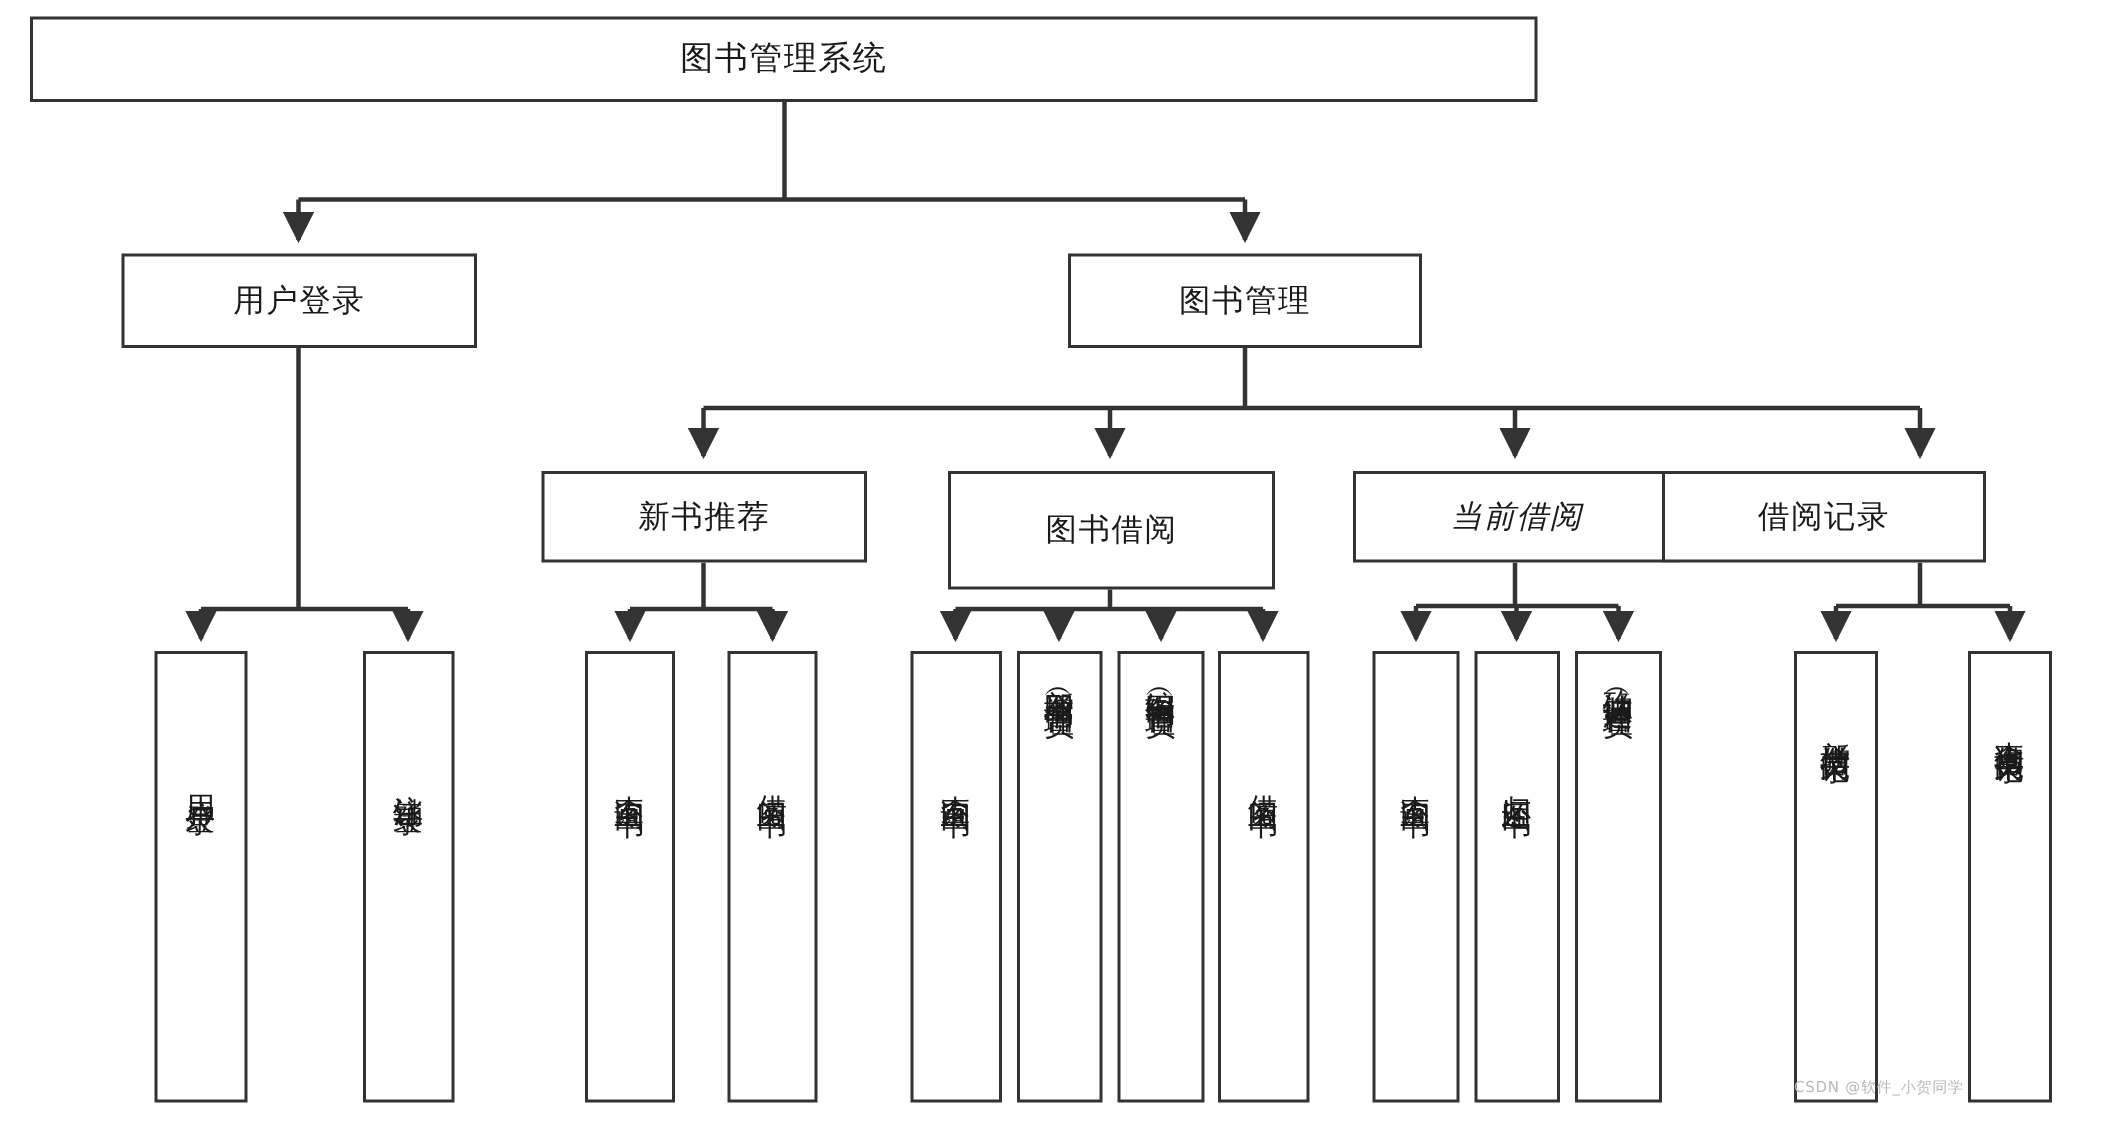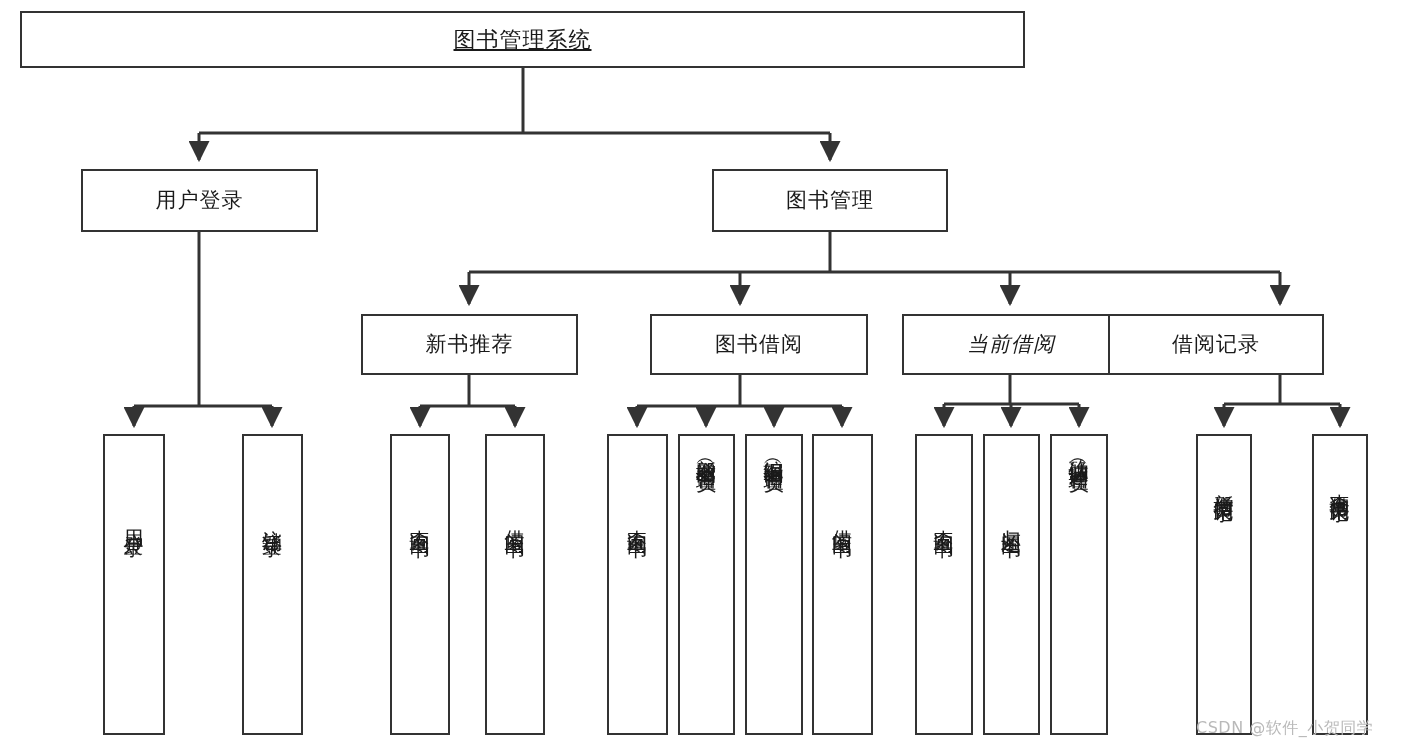--- a/index.html
+++ b/index.html
@@ -52,21 +52,21 @@
     writing-mode: vertical-rl;
     text-orientation: upright;
     font-size: 20px;
     letter-spacing: 3px;
     line-height: 1;
     white-space: nowrap;
   }
   .node.leaf.tall .label { letter-spacing: 2px; }
   .watermark {
     position: absolute;
-    font-size: 16px;
+    font-size: 10px;
     color: #b9b9b9;
     white-space: nowrap;
     letter-spacing: 0.5px;
   }
 </style>
 </head>
 <body>
 
 <div id="canvas">
 
@@ -113,35 +113,35 @@
       <path d="M 1011 404 L 1011 426" marker-end="url(#arrow)"></path>
       <path d="M 1079 404 L 1079 426" marker-end="url(#arrow)"></path>
 
       <path d="M 1280 375 L 1280 404"></path>
       <path d="M 1224 404 L 1340 404"></path>
       <path d="M 1224 404 L 1224 426" marker-end="url(#arrow)"></path>
       <path d="M 1340 404 L 1340 426" marker-end="url(#arrow)"></path>
     </g>
   </svg>
 
-  <div class="node root" style="left:20px; top:11px; width:1005px; height:57px;text-decoration:underline;">
+  <div class="node root" style="left:20px; top:11px; width:1005px; height:57px;">
     <span class="label">图书管理系统</span>
   </div>
 
   <div class="node" style="left:81px; top:169px; width:237px; height:63px;">
     <span class="label">用户登录</span>
   </div>
   <div class="node" style="left:361px; top:314px; width:217px; height:61px;">
     <span class="label">新书推荐</span>
   </div>
 
   <div class="node" style="left:712px; top:169px; width:236px; height:63px;">
     <span class="label">图书管理</span>
   </div>
-  <div class="node" style="left:632px; top:314px; width:218px; height:61px;margin-left:18px;">
+  <div class="node" style="left:632px; top:314px; width:218px; height:79px;">
     <span class="label">图书借阅</span>
   </div>
   <div class="node" style="left:902px; top:314px; width:218px; height:61px;font-style:italic;">
     <span class="label">当前借阅</span>
   </div>
   <div class="node" style="left:1108px; top:314px; width:216px; height:61px;">
     <span class="label">借阅记录</span>
   </div>
 
   <div class="node leaf" style="left:103px; top:434px; width:62px; height:301px; padding-top:78px;">

